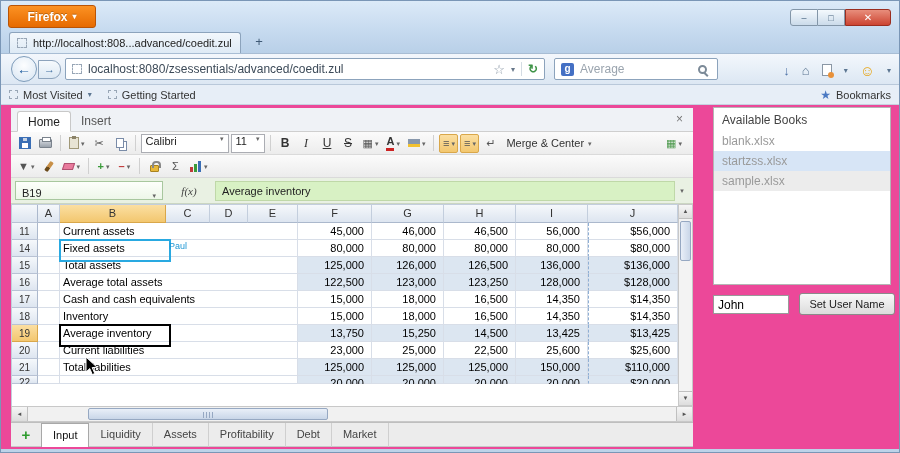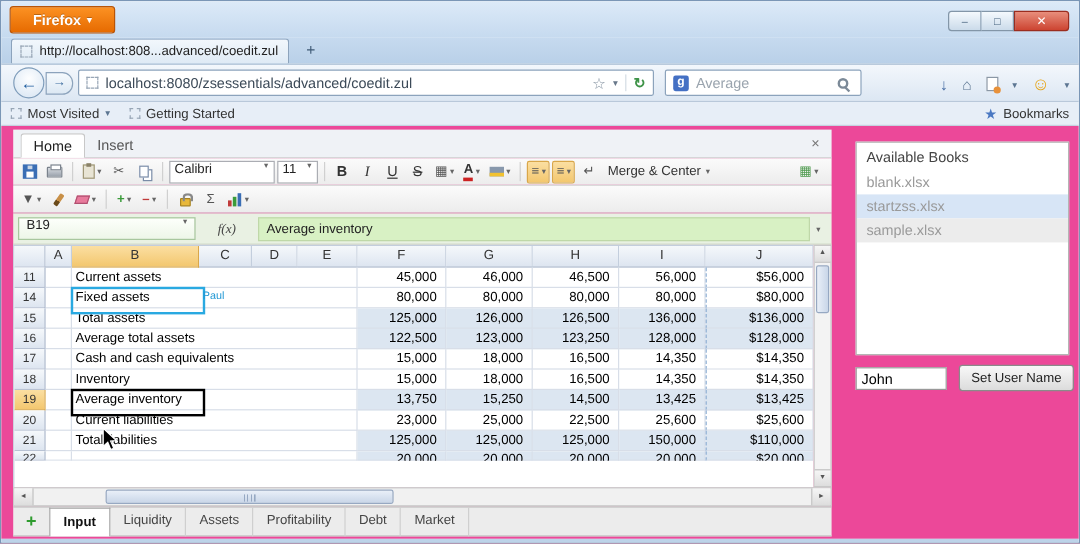--- a/index.html
+++ b/index.html
@@ -77,21 +77,21 @@
 .i-copy{width:8px;height:10px;border:1px solid #7A8CA8;background:#fff;box-shadow:3px 3px 0 -1px #fff,3px 3px 0 0 #7A8CA8}
 .i-brush{width:4px;height:11px;background:linear-gradient(#C89048 60%,#6A4A1A 60%);transform:rotate(35deg);border-radius:1px}
 .i-eraser{width:11px;height:7px;background:#E87A9C;border:1px solid #B05070;transform:skewX(-18deg)}
 .i-lock{width:9px;height:7px;background:#E8B83A;border:1px solid #A8831F;border-radius:1px;position:relative;margin-top:5px}
 .i-lock::before{content:"";position:absolute;left:1px;top:-5px;width:5px;height:5px;border:2px solid #888;border-bottom:none;border-radius:4px 4px 0 0}
 .i-chart{width:12px;height:11px;background-image:linear-gradient(#C03A3A,#C03A3A),linear-gradient(#3A9B3A,#3A9B3A),linear-gradient(#3A6EB5,#3A6EB5);background-size:3px 5px,3px 8px,3px 11px;background-position:0 100%,4px 100%,8px 100%;background-repeat:no-repeat}
 .mbtn{display:flex;align-items:center;gap:4px;font-size:11px;color:#333;padding:0 4px;height:19px}
 .rightend{margin-left:auto;margin-right:4px}
 
 .fbar{position:absolute;left:0;top:70px;width:100%;height:26px;background:#E9F1E3;border-bottom:1px solid #CBD6C2;display:flex;align-items:center;padding:0 4px;gap:0}
-.cellref{width:148px;height:19px;background:linear-gradient(#FDFFFB,#EDF6E8);border:1px solid #A8C79E;display:flex;align-items:flex-start;justify-content:space-between;padding:0 6px;font-size:11px;color:#222}
+.cellref{width:148px;height:19px;background:linear-gradient(#FDFFFB,#EDF6E8);border:1px solid #A8C79E;display:flex;align-items:flex-end;justify-content:space-between;padding:0 6px;font-size:11px;color:#222}
 .fx{width:52px;text-align:center;font-size:11px;color:#444;font-style:italic;font-family:"Liberation Serif",serif}
 .ffield{flex:1;height:20px;background:#D8F1C4;border:1px solid #BFD8A8;font-size:11px;color:#222;line-height:18px;padding-left:6px}
 .fexp{width:14px;text-align:center;font-size:7px;color:#666}
 
 .grid{position:absolute;left:0;top:96px;width:667px;height:202px;background:#fff;border-left:1px solid #C3CEDD;border-top:1px solid #C3CEDD;overflow:hidden;font-size:11px}
 .ghr{display:flex;height:18px}
 .rh{flex:0 0 26px;width:26px;background:linear-gradient(#F5F8FB,#DDE5F0);border-right:1px solid #ABB8CC;border-bottom:1px solid #B8C2D4;text-align:center;font-size:10px;color:#333;line-height:17px}
 .ch{background:linear-gradient(#F5F8FB,#DDE5F0);border-right:1px solid #C3CEDD;border-bottom:1px solid #ABB8CC;text-align:center;font-size:11px;color:#333;line-height:17px}
 .hl{background:linear-gradient(#FBDFA2,#F3C76F) !important;border-color:#D9A74A !important}
 .col-A{flex:0 0 22px}.col-B{flex:0 0 106px}.col-C{flex:0 0 44px}.col-D{flex:0 0 38px}.col-E{flex:0 0 50px}
@@ -122,25 +122,25 @@
 .hbtn{position:absolute;top:0;width:16px;height:14px;background:linear-gradient(#F6F6F6,#DDD);text-align:center;font-size:6px;color:#555;line-height:14px}
 .hbtn.l{left:0;border-right:1px solid #C0C0C0}
 .hbtn.r{right:0;border-left:1px solid #C0C0C0}
 .hthumb{position:absolute;left:76px;top:1px;width:240px;height:12px;background:linear-gradient(#E9EFF8,#C9D6E8);border:1px solid #96A8C2;border-radius:2px}
 .hthumb::after{content:"";position:absolute;left:50%;top:3px;margin-left:-5px;width:10px;height:6px;background:repeating-linear-gradient(90deg,#96A8C2 0 1px,transparent 1px 3px)}
 
 .stabsbar{position:absolute;left:0;top:314px;width:682px;height:25px;background:#ECECEC;border-top:1px solid #BEBEBE;border-bottom:1px solid #C8C8C8}
 .addsheet{position:absolute;left:7px;top:4px;width:16px;height:16px;color:#2E9B2E;font-weight:bold;font-size:15px;line-height:15px;text-align:center}
 .stlist{position:absolute;left:30px;top:0;height:24px;display:flex}
 .stab{padding:0 11px;line-height:23px;font-size:11px;color:#444;border-right:1px solid #CFCFCF}
-.stab.active{background:#fff;border:1px solid #A8A8A8;border-bottom:none;color:#111;font-weight:bold}
+.stab.active{background:#fff;border:1px solid #A8A8A8;border-bottom:none;color:#111;font-weight:normal}
 
 .cursor{position:absolute;left:74px;top:248px;z-index:9}
 
-.books{position:absolute;left:712px;top:13px;width:178px;height:230px}
+.books{position:absolute;left:712px;top:2px;width:178px;height:230px}
 .bbox{border:1px solid #B5B5B5;background:#fff;height:178px;overflow:hidden}
 .btitle{padding:5px 8px 4px;font-size:12px;color:#444}
 .bitem{height:20px;line-height:20px;padding-left:8px;font-size:12px;color:#9A9A9A;white-space:nowrap}
 .bitem.alt{background:#ECECEC}
 .bitem.selected{background:#D7E5F6}
 .uname{position:absolute;left:0;top:188px;width:76px;height:19px;border:1px solid #999;font:12px "Liberation Sans",sans-serif;padding:1px 4px;color:#000;background:#fff}
 .setbtn{position:absolute;left:86px;top:186px;width:96px;height:22px;background:linear-gradient(#F8F8F8,#DCDCDC);border:1px solid #8A8A8A;border-radius:3px;text-align:center;line-height:20px;font-size:11px;color:#222}
 </style>
 </head>
 <body>

